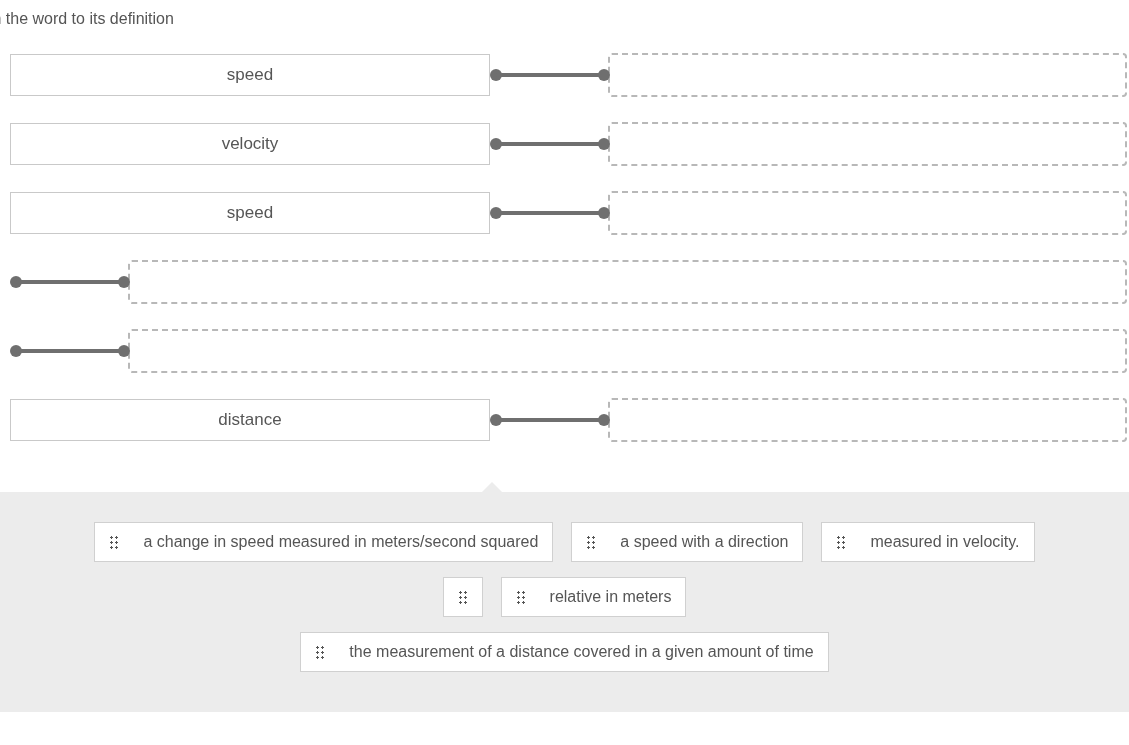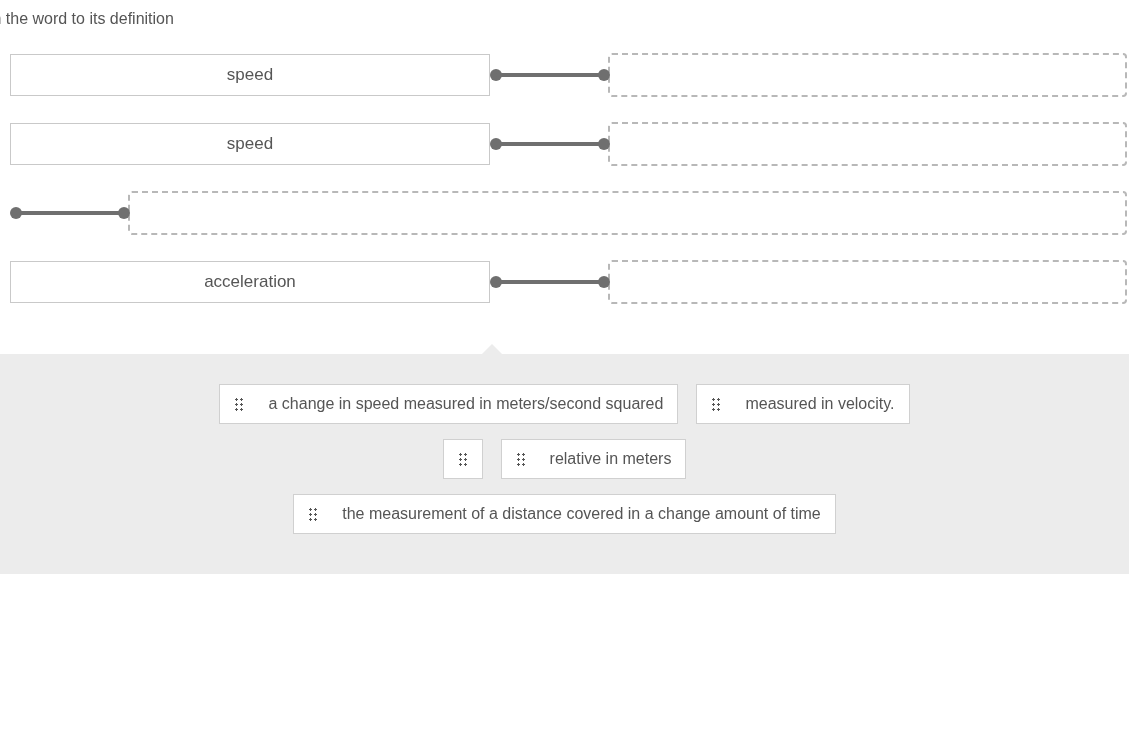--- a/index.html
+++ b/index.html
@@ -133,20 +133,31 @@
       <span>speed</span>
     </div>
     <div class="connector">
       <div class="dot left"></div>
       <div class="line"></div>
       <div class="dot right"></div>
     </div>
     <div class="drop-zone"></div>
   </div>
 
+  <div class="match-row">
+    <div class="term-box">
+      <span>velocity</span>
+    </div>
+    <div class="connector">
+      <div class="dot left"></div>
+      <div class="line"></div>
+      <div class="dot right"></div>
+    </div>
+    <div class="drop-zone"></div>
+  </div>
 
   <div class="match-row">
     <div class="term-box">
       <span>speed</span>
     </div>
     <div class="connector">
       <div class="dot left"></div>
       <div class="line"></div>
       <div class="dot right"></div>
     </div>
@@ -156,58 +167,70 @@
   <div class="match-row">
     <div class="connector">
       <div class="dot left"></div>
       <div class="line"></div>
       <div class="dot right"></div>
     </div>
     <div class="drop-zone"></div>
   </div>
 
   <div class="match-row">
-    <div class="term-box">
-      <span>acceleration</span>
-    </div>
-    <div class="connector">
-      <div class="dot left"></div>
-      <div class="line"></div>
-      <div class="dot right"></div>
-    </div>
-    <div class="drop-zone"></div>
-  </div>
-
+    <div class="connector">
+      <div class="dot left"></div>
+      <div class="line"></div>
+      <div class="dot right"></div>
+    </div>
+    <div class="drop-zone"></div>
+  </div>
+
+  <div class="match-row">
+    <div class="term-box">
+      <span>distance</span>
+    </div>
+    <div class="connector">
+      <div class="dot left"></div>
+      <div class="line"></div>
+      <div class="dot right"></div>
+    </div>
+    <div class="drop-zone"></div>
+  </div>
 
 </div>
 
 <div class="bank">
   <div class="bank-pointer"></div>
 
   <div class="bank-row">
     <div class="bank-item">
       <span class="grip-icon"></span>
       <span>a change in speed measured in meters/second squared</span>
     </div>
     <div class="bank-item">
       <span class="grip-icon"></span>
+      <span>a speed with a direction</span>
+    </div>
+    <div class="bank-item">
+      <span class="grip-icon"></span>
       <span>measured in velocity.</span>
     </div>
   </div>
 
   <div class="bank-row">
     <div class="bank-item">
       <span class="grip-icon"></span>
     </div>
     <div class="bank-item">
       <span class="grip-icon"></span>
       <span>relative in meters</span>
     </div>
   </div>
 
   <div class="bank-row">
     <div class="bank-item">
       <span class="grip-icon"></span>
-      <span>the measurement of a distance covered in a change amount of time</span>
+      <span>the measurement of a distance covered in a given amount of time</span>
     </div>
   </div>
 
 </div>
 
 </body></html>

